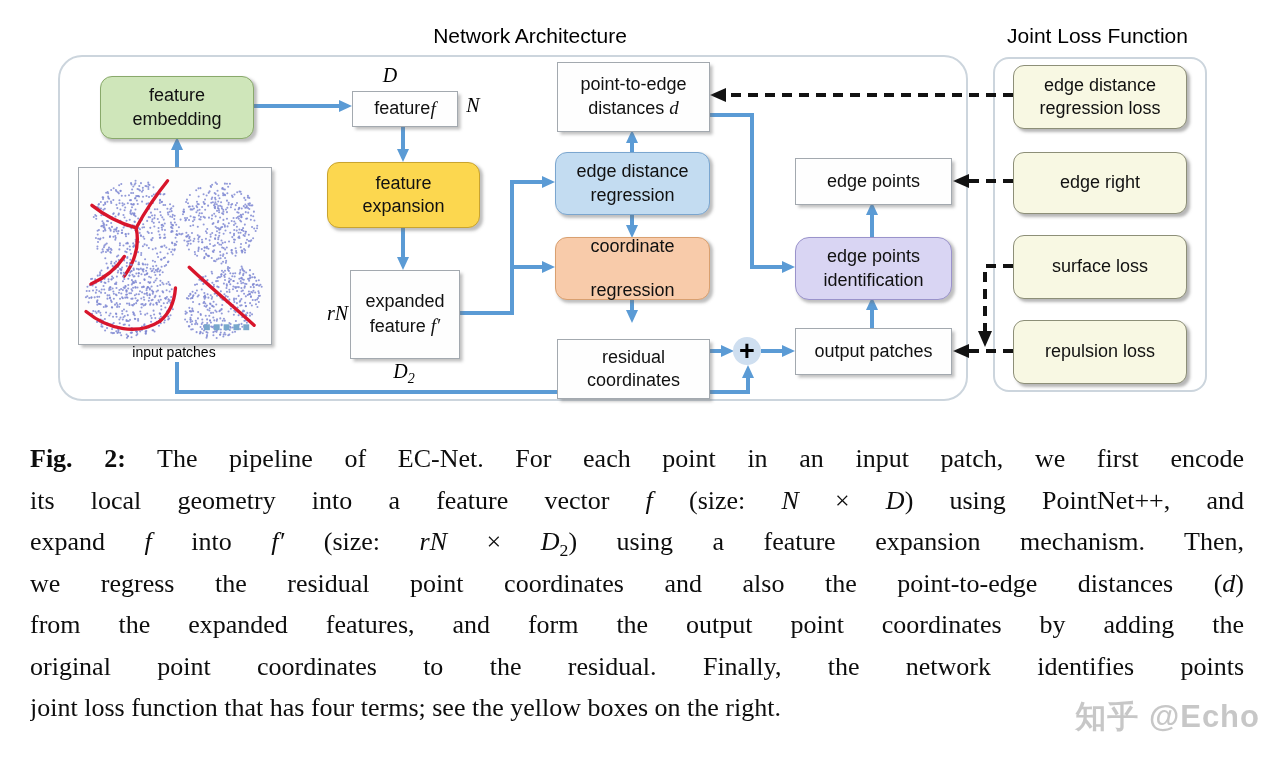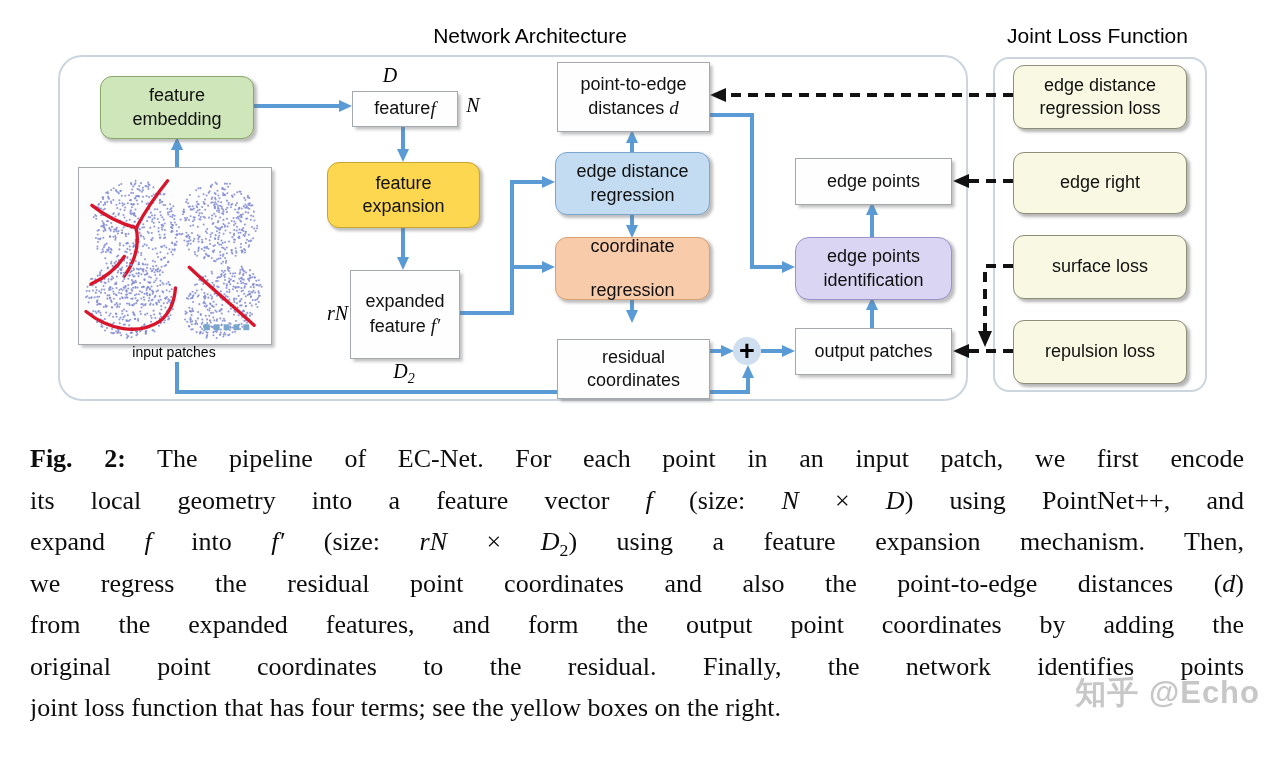--- a/index.html
+++ b/index.html
@@ -42,21 +42,21 @@
          border:1.5px solid #a3a9af;box-shadow:2.5px 2.5px 3px rgba(110,110,110,.45);}
   .inlabel{position:absolute;left:78px;top:344px;width:192px;text-align:center;font-size:14px;color:#000;}
   
   .caption{position:absolute;left:30px;top:438px;width:1214px;
            font-family:"Liberation Serif",serif;font-size:26px;color:#0d0d0d;}
   .cap-line{height:41.5px;line-height:41.5px;overflow:hidden;text-align:justify;}
   .cap-line.just::after{content:"";display:inline-block;width:100%;height:0;}
   .cap-line b{font-weight:700;}
   .cap-line .it{font-style:italic;}
   .cap-line sub{font-size:68%;}
-  .watermark{position:absolute;right:14px;top:672px;font-size:31px;font-weight:700;
+  .watermark{position:absolute;right:14px;top:696px;font-size:31px;font-weight:700;
              color:rgba(165,165,165,.62);letter-spacing:1px;}
 </style>
 </head>
 <body>
 
 <div class="stage">
 
   <div class="ptitle net">Network Architecture</div>
   <div class="ptitle loss">Joint Loss Function</div>
 

